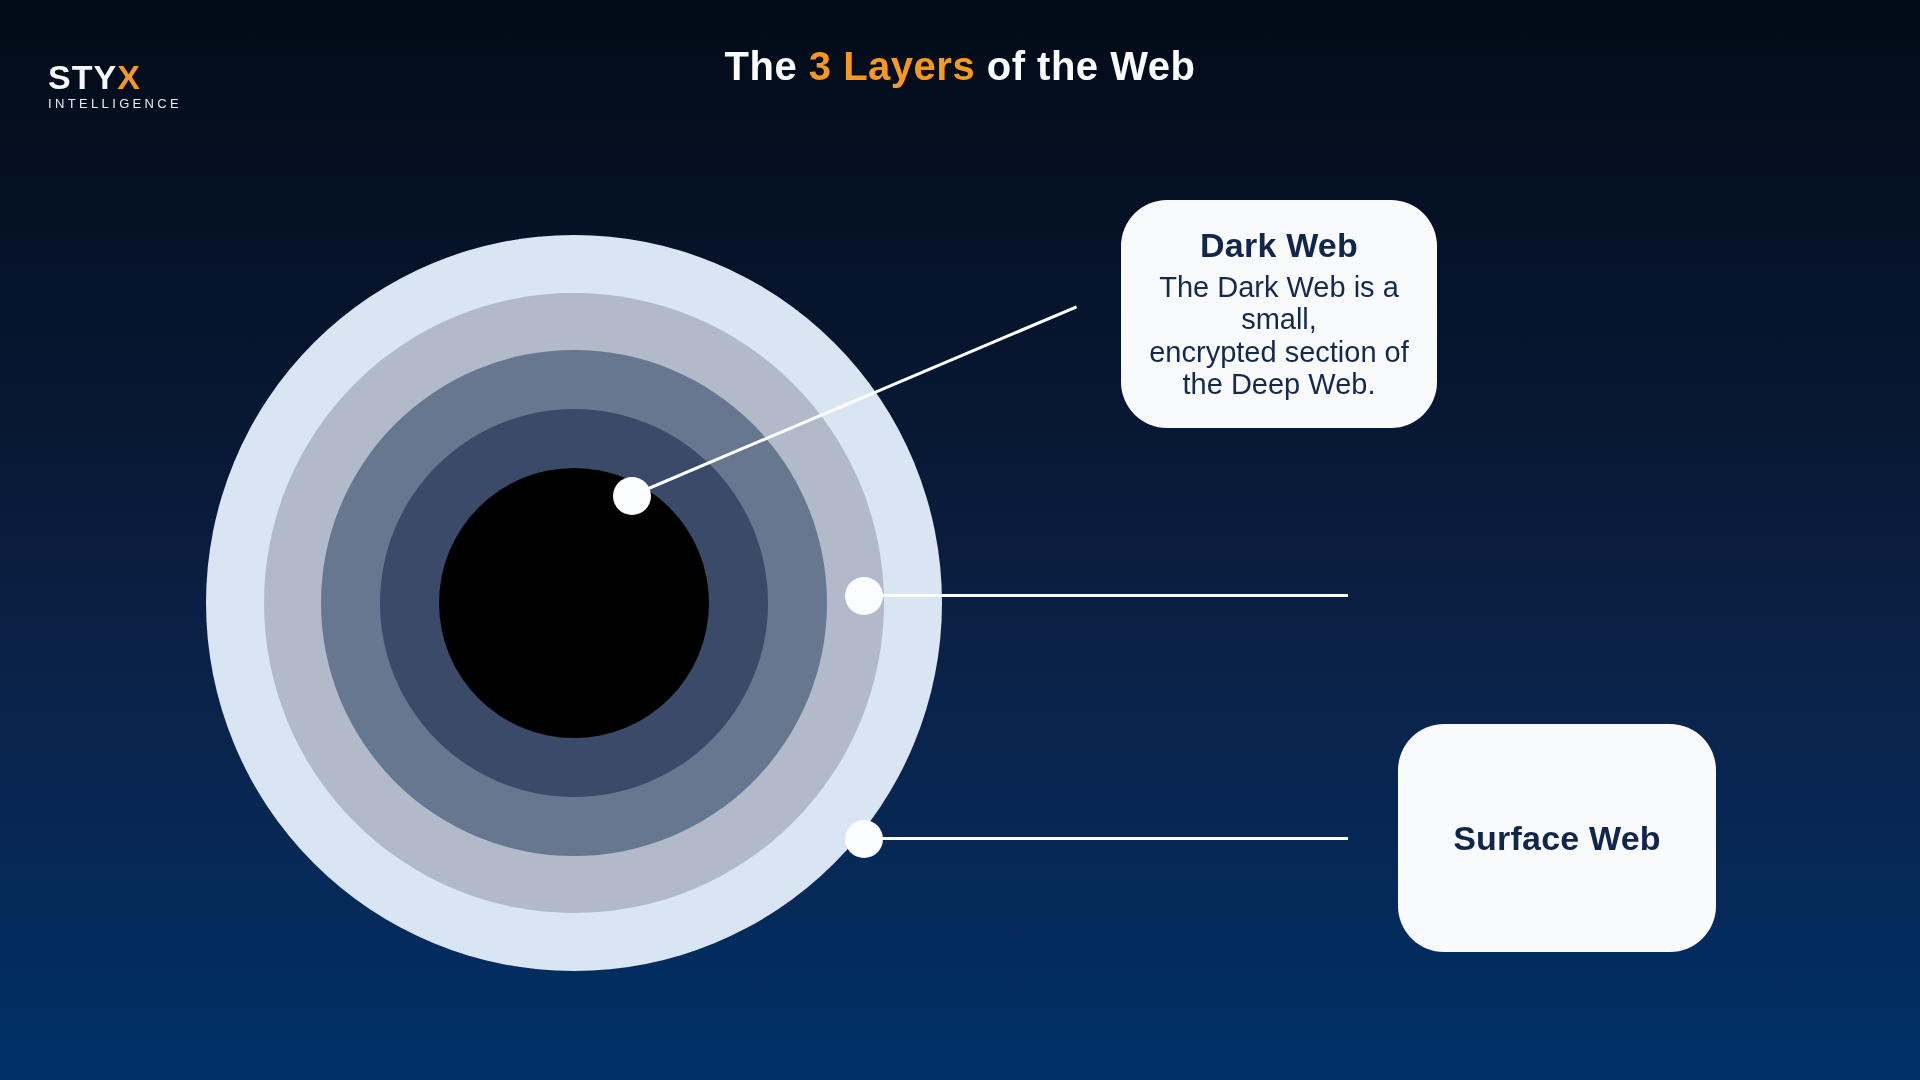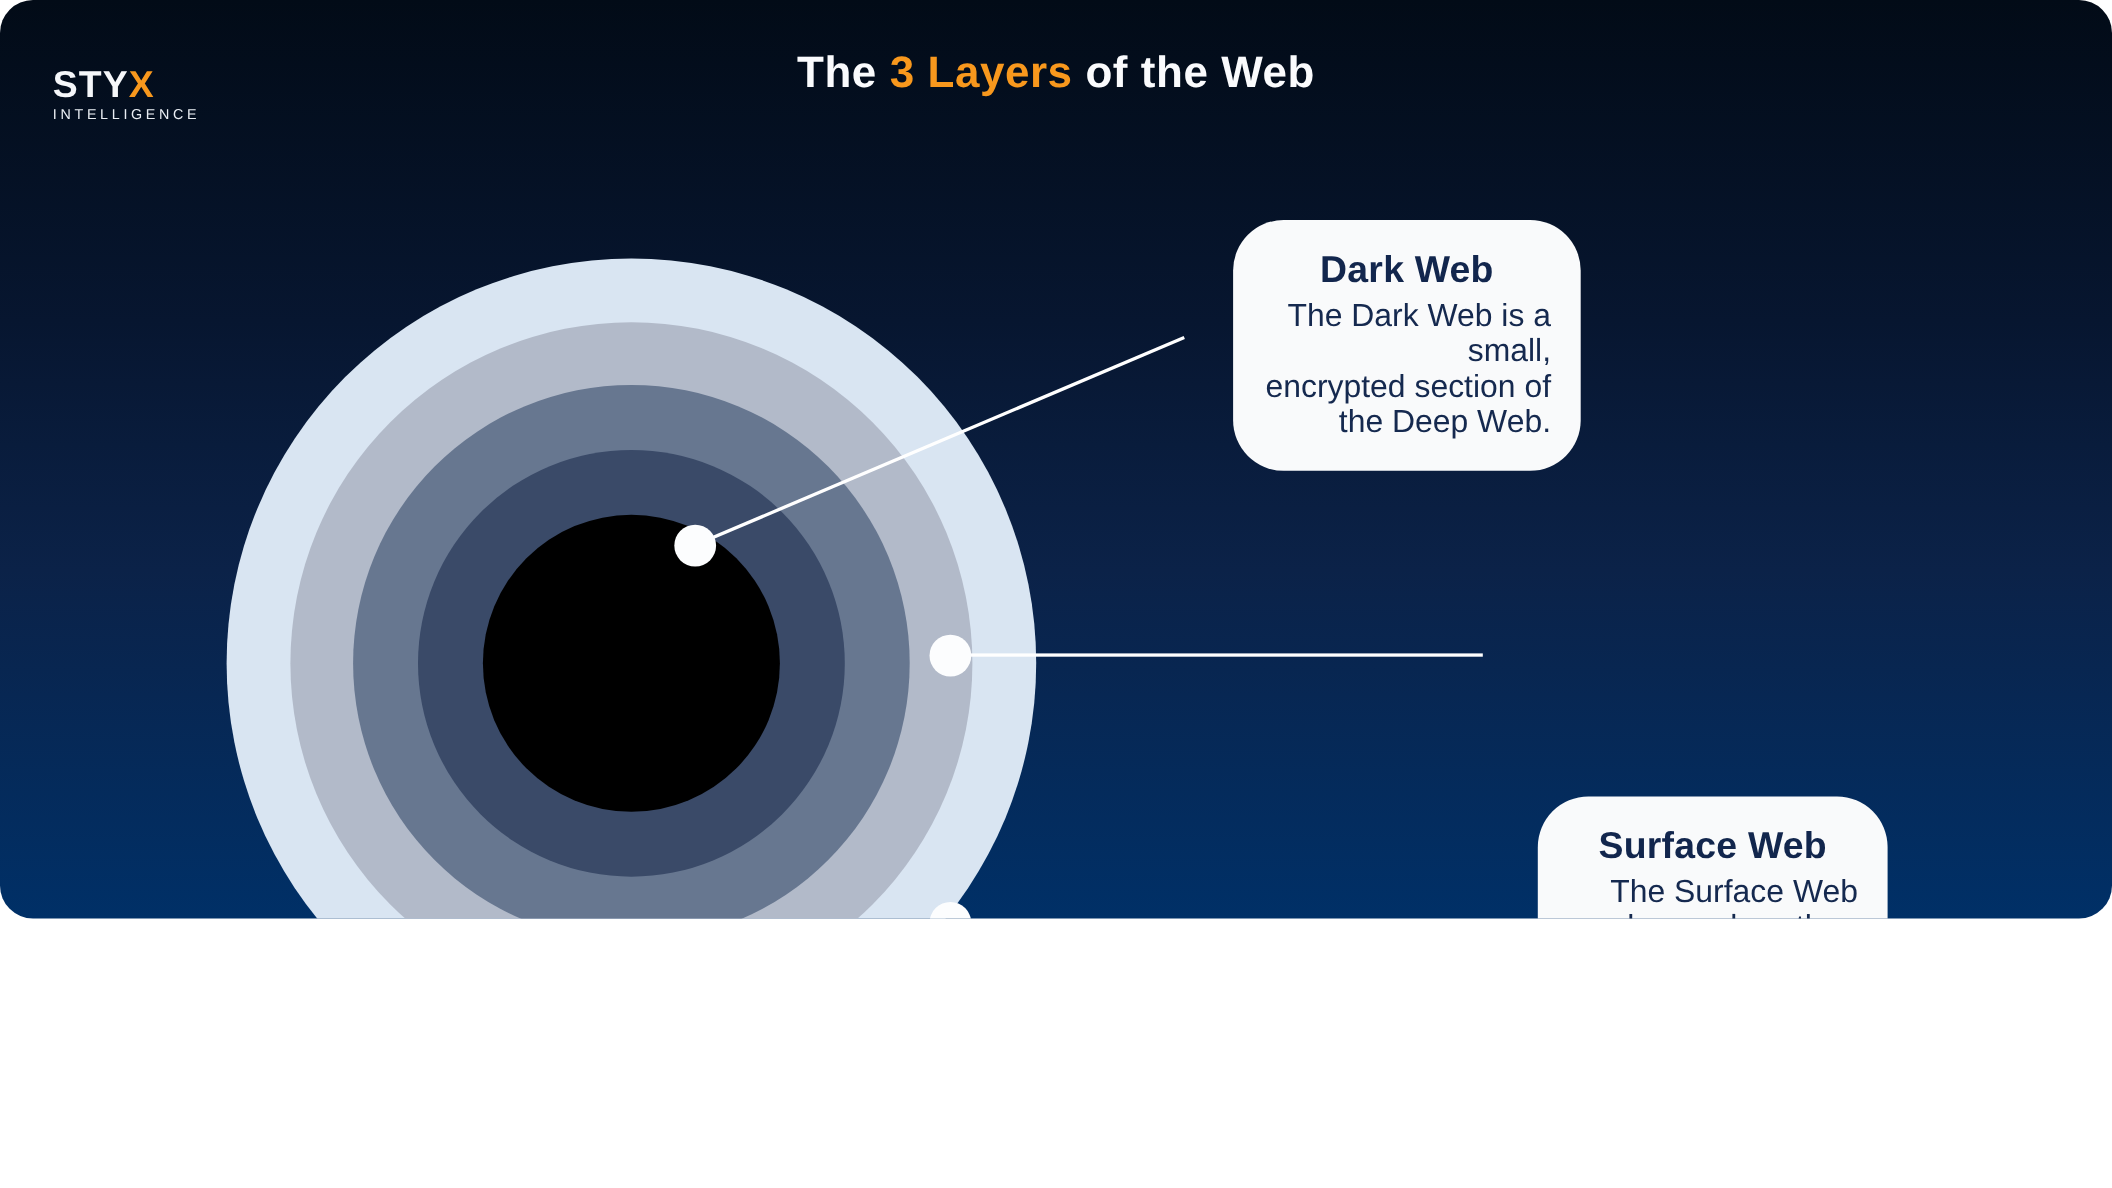--- a/index.html
+++ b/index.html
@@ -4,24 +4,23 @@
 <style>
   * { margin: 0; padding: 0; box-sizing: border-box; }
   html, body { width: 1920px; height: 1080px; }
   body {
     font-family: "Liberation Sans", sans-serif;
     overflow: hidden;
   }
   .stage {
     position: relative;
     width: 1920px;
-    height: 835px;
+    height: 1080px;
     background: linear-gradient(180deg, #020B17 0%, #071630 35%, #0B2248 62%, #003067 100%);
     overflow: hidden;
-    border-radius: 30px;
   }
 
   
   .logo { position: absolute; left: 48px; top: 60px; }
   .logo-main {
     font-size: 34px; font-weight: 800; letter-spacing: 1px;
     color: #F5F7FA; line-height: 1;
   }
   .logo-main .accent { color: #F8981D; }
   .logo-sub {
@@ -62,21 +61,21 @@
   }
   .line-deep    { left: 864px; top: 594px; width: 484px; }
   .line-surface { left: 864px; top: 837px; width: 484px; }
 
   
   .card {
     position: absolute; width: 318px; height: 228px;
     background: #F9FAFB; border-radius: 46px;
     display: flex; flex-direction: column;
     align-items: center; justify-content: center;
-    text-align: right; padding: 18px 27px; gap: 9px;
+    text-align: center; padding: 18px 27px; gap: 9px;
   }
   .card-dark    { left: 1121px; top: 200px; width: 316px; }
   .card-deep    { left: 1399px; top: 462px; }
   .card-surface { left: 1398px; top: 724px; }
 
   .card-title {
     font-size: 34px; font-weight: 800; color: #12264D; line-height: 1;
     letter-spacing: 0.2px;
   }
   .card-body {
@@ -113,18 +112,15 @@
   <div class="card card-dark">
     <div class="card-title">Dark Web</div>
     <div class="card-body">The Dark Web is a small,
 encrypted section of
 the Deep Web.</div>
   </div>
 
 
   <div class="card card-surface">
     <div class="card-title">Surface Web</div>
-    <div class="card-body">The Surface Web
-makes up less than 10%
-of the total internet.</div>
   </div>
 
 </div>
 
 </body></html>

